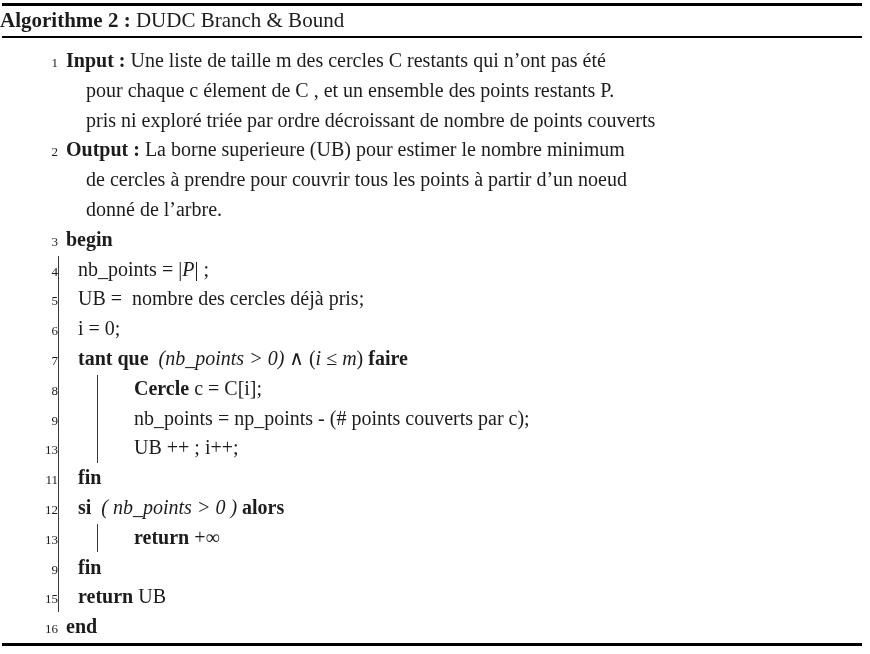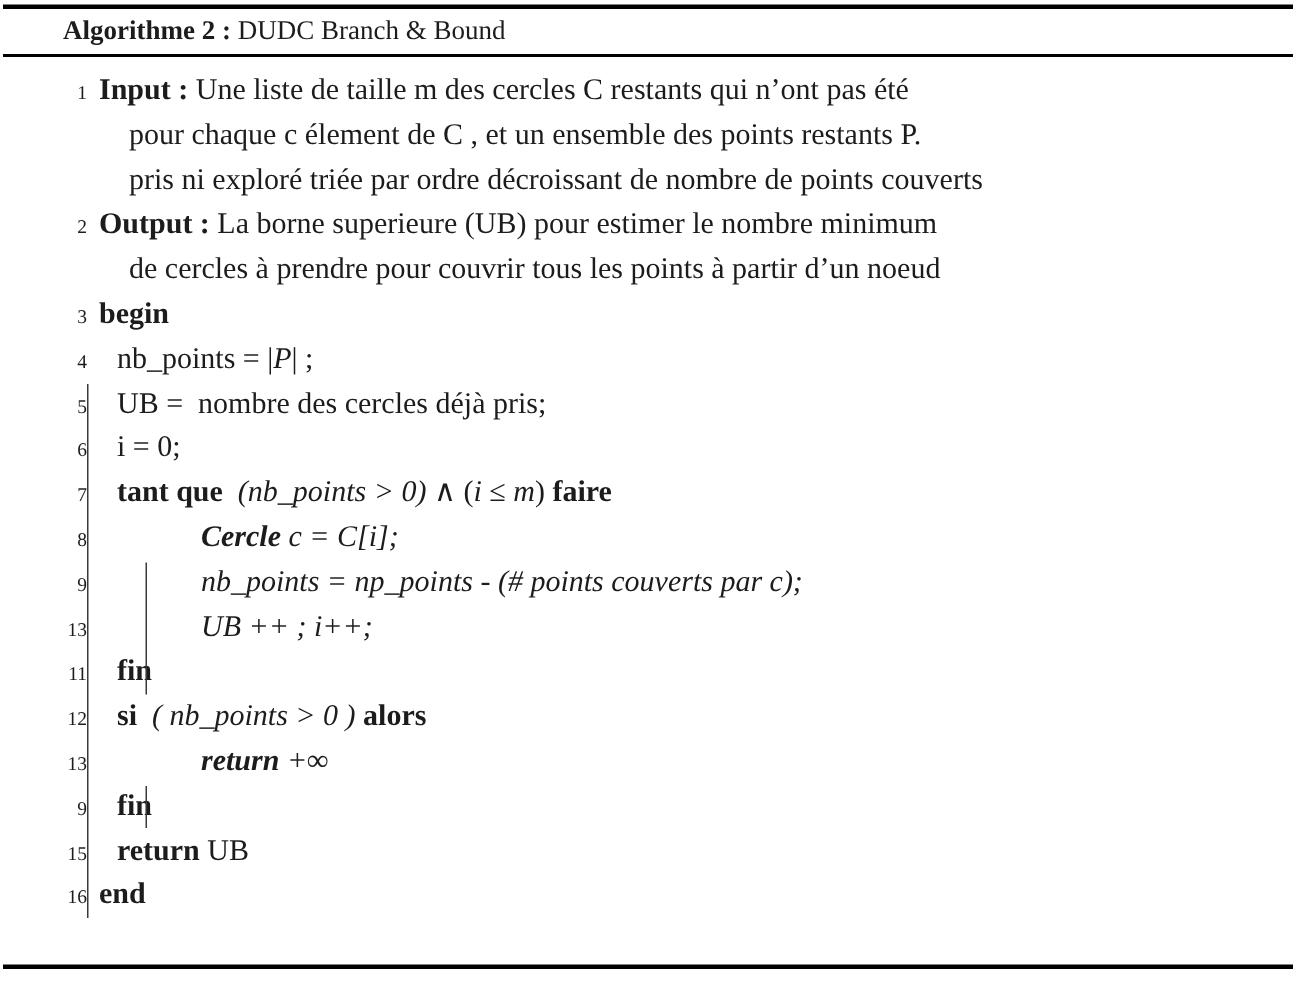--- a/index.html
+++ b/index.html
@@ -9,36 +9,36 @@
     background:#ffffff;
     font-family:"Liberation Serif","DejaVu Serif",serif;
     color:#1c1c1c;
     overflow:hidden;
   }
   .rule{position:absolute;left:2px;width:860px;background:#000;}
   #top-rule{top:3px;height:3px;}
   #title-rule{top:36px;height:2px;}
   #bottom-rule{top:643px;height:3px;}
   #title{
-    position:absolute;top:5px;left:12px;right:0;height:30px;line-height:30px;
-    padding-left:30px;font-size:18px;white-space:pre;
+    position:absolute;top:5px;left:0;right:0;height:30px;line-height:30px;
+    font-size:21px;white-space:pre;
   }
   .b{font-weight:bold;}
   .i{font-style:italic;}
   #body{position:absolute;top:46px;left:0;right:0;}
   .r{position:relative;height:29.8px;line-height:29.8px;padding-left:40px;font-size:20px;white-space:pre;}
   .num{
     display:inline-block;width:18px;text-align:right;
     font-size:13px;color:#1c1c1c;vertical-align:baseline;
   }
   .txt{white-space:pre;}
   .l0{margin-left:8px;}
   .lh{margin-left:28px;}
   .l1{margin-left:20px;}
-  .l2{margin-left:76px;font-style:italic;}
+  .l2{margin-left:76px;}
   .vbar{position:absolute;width:1px;background:#3a3a3a;}
   #vbar-main{left:58px;top:256px;height:356px;}
   #vbar-while{left:97px;top:375px;height:88px;}
   #vbar-if{left:97px;top:524px;height:28px;}
 </style>
 </head>
 <body>
 
 <div id="page">
 
@@ -53,20 +53,21 @@
     <div class="r"><span class="num">1</span><span class="txt l0"><span class="b">Input :</span><span> Une liste de taille m des cercles C restants qui n’ont pas été</span></span></div>
 
     <div class="r"><span class="num"></span><span class="txt lh"><span>pour chaque c élement de C , et un ensemble des points restants P.</span></span></div>
 
     <div class="r"><span class="num"></span><span class="txt lh"><span>pris ni exploré triée par ordre décroissant de nombre de points couverts</span></span></div>
 
     <div class="r"><span class="num">2</span><span class="txt l0"><span class="b">Output :</span><span> La borne superieure (UB) pour estimer le nombre minimum</span></span></div>
 
     <div class="r"><span class="num"></span><span class="txt lh"><span>de cercles à prendre pour couvrir tous les points à partir d’un noeud</span></span></div>
 
+    <div class="r"><span class="num"></span><span class="txt lh"><span>donné de l’arbre.</span></span></div>
 
     <div class="r"><span class="num">3</span><span class="txt l0"><span class="b">begin</span></span></div>
 
     <div class="r"><span class="num">4</span><span class="txt l1"><span>nb_points = |</span><span class="i">P</span><span>| ;</span></span></div>
 
     <div class="r"><span class="num">5</span><span class="txt l1"><span>UB =  nombre des cercles déjà pris;</span></span></div>
 
     <div class="r"><span class="num">6</span><span class="txt l1"><span>i = 0;</span></span></div>
 
     <div class="r"><span class="num">7</span><span class="txt l1"><span class="b">tant que  </span><span class="i">(nb_points &gt; 0)</span><span> ∧ (</span><span class="i">i</span><span> ≤ </span><span class="i">m</span><span>) </span><span class="b">faire</span></span></div>

